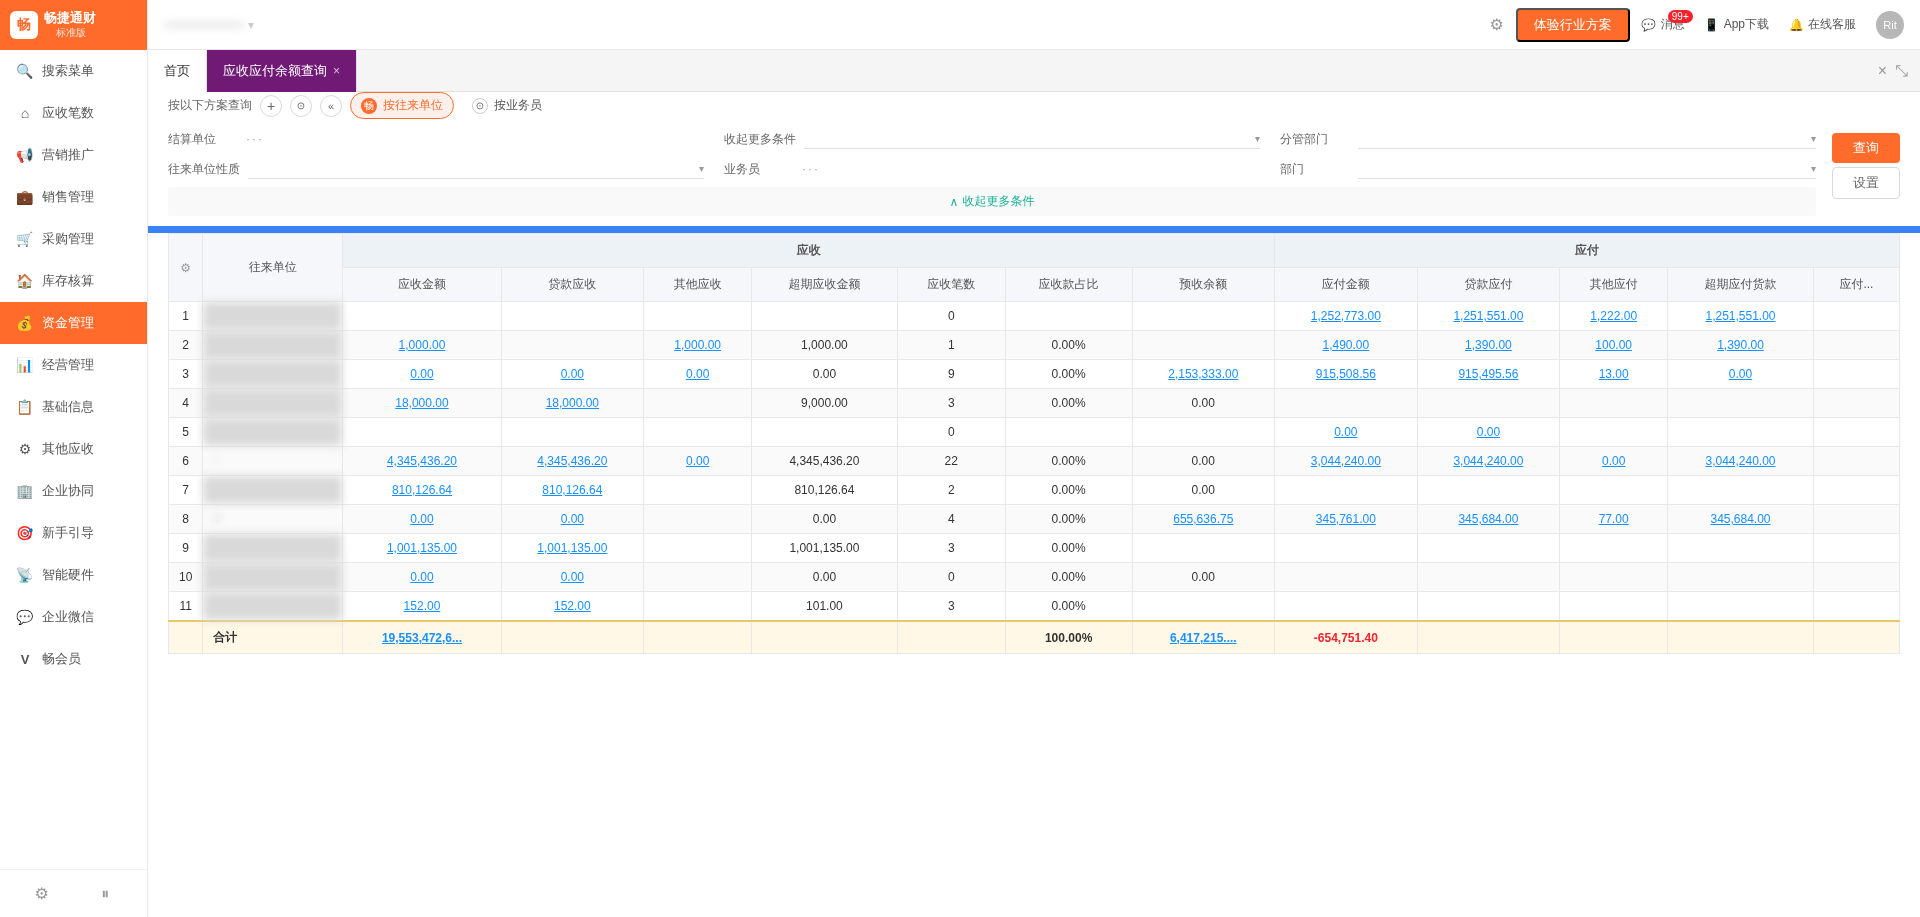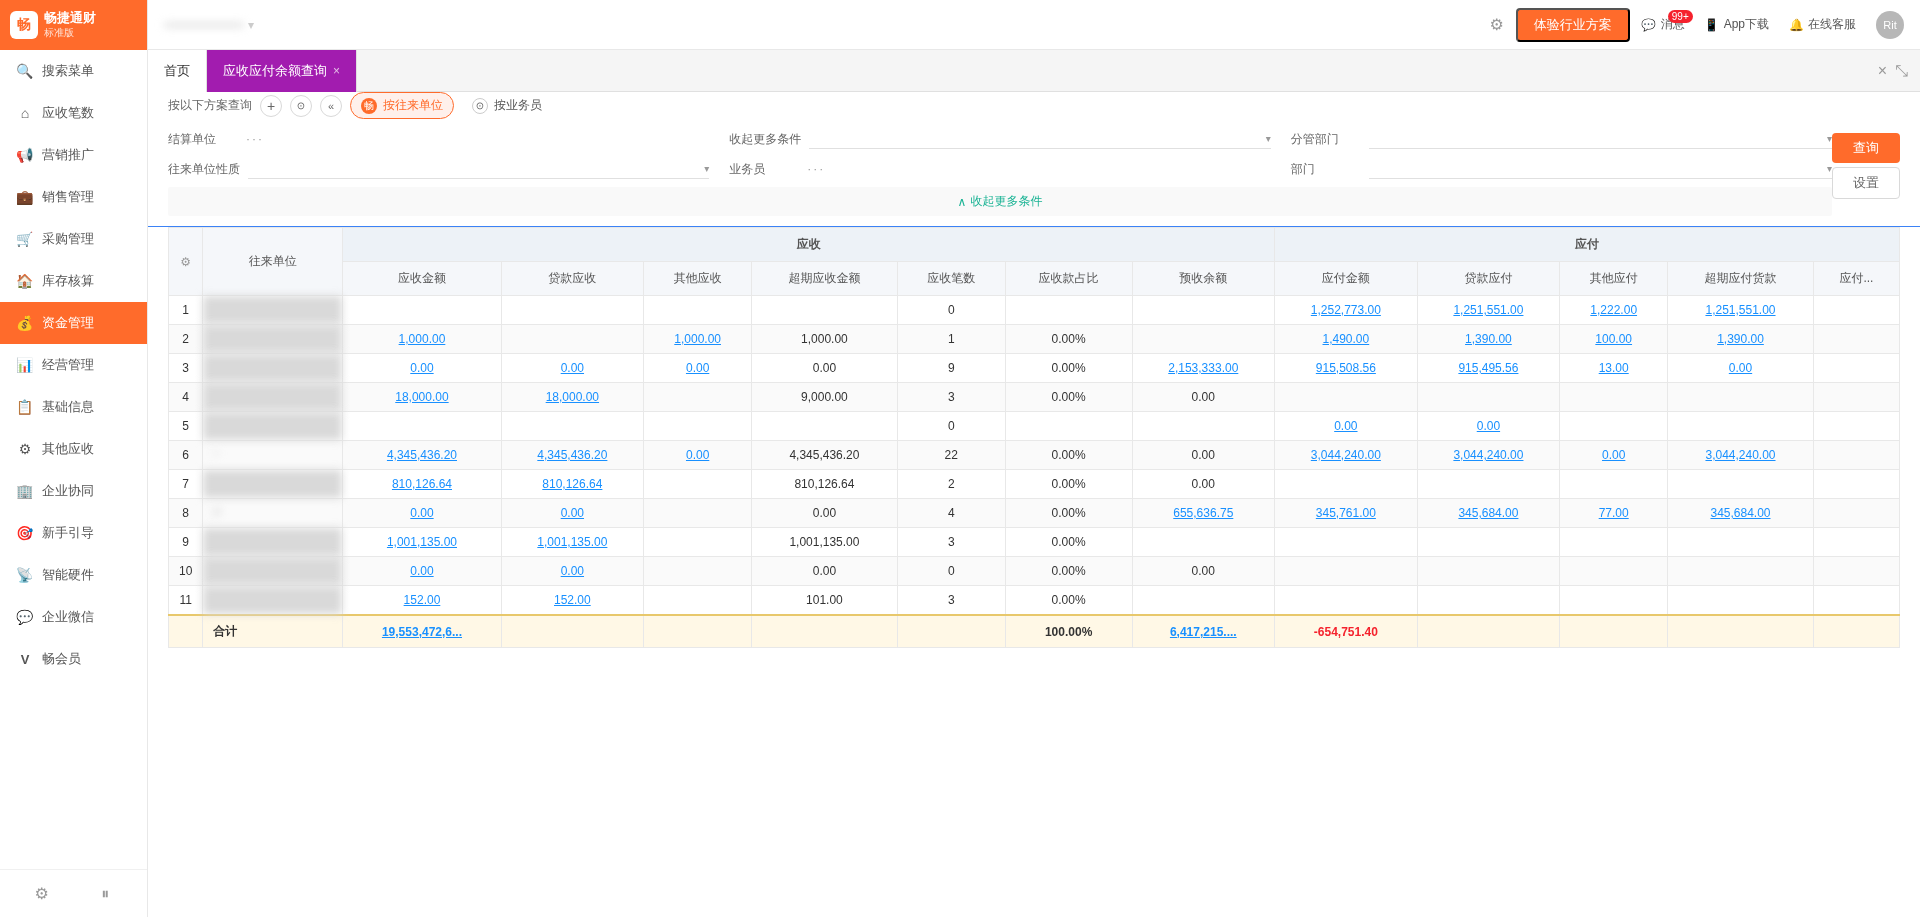--- a/index.html
+++ b/index.html
@@ -3,21 +3,21 @@
   <meta charset="utf-8">
   <style>
     * { margin: 0; padding: 0; box-sizing: border-box; }
     body { font-family: 'Microsoft YaHei', Arial, sans-serif; font-size: 12px; background: #f0f2f5; color: #333; width: 1920px; height: 917px; overflow: hidden; display: flex; }
 
     
     .sidebar { width: 148px; background: #fff; display: flex; flex-direction: column; border-right: 1px solid #e8e8e8; flex-shrink: 0; }
     .sidebar-logo { background: #ff6b2b; height: 50px; display: flex; align-items: center; padding: 0 10px; gap: 6px; }
     .sidebar-logo-icon { width: 28px; height: 28px; background: #fff; border-radius: 6px; display: flex; align-items: center; justify-content: center; color: #ff6b2b; font-weight: bold; font-size: 14px; }
     .sidebar-logo-text { color: #fff; font-size: 13px; font-weight: bold; line-height: 1.2; }
-    .sidebar-logo-version { font-size: 10px; color: rgba(255,255,255,0.8); }
+    .sidebar-logo-version { font-size: 10px; color: rgba(255,255,255,0.8); margin-left: 12px; }
     .sidebar-menu { flex: 1; overflow-y: auto; }
     .sidebar-item { display: flex; align-items: center; gap: 8px; padding: 12px 16px; cursor: pointer; color: #555; font-size: 13px; }
     .sidebar-item.active { background: #ff6b2b; color: #fff; }
     .sidebar-item .s-icon { width: 18px; height: 18px; display: flex; align-items: center; justify-content: center; font-size: 14px; }
     .sidebar-bottom { padding: 10px 0; border-top: 1px solid #f0f0f0; display: flex; gap: 4px; padding: 8px 12px; }
     .sidebar-bottom-btn { flex: 1; display: flex; align-items: center; justify-content: center; padding: 6px; cursor: pointer; color: #999; font-size: 16px; }
 
     
     .main { flex: 1; display: flex; flex-direction: column; overflow: hidden; }
 
@@ -29,34 +29,34 @@
     .topbar-promo { background: #ff6b2b; color: #fff; padding: 6px 16px; border-radius: 4px; cursor: pointer; font-size: 13px; }
     .topbar-right { display: flex; align-items: center; gap: 20px; margin-left: auto; }
     .topbar-btn { display: flex; align-items: center; gap: 4px; color: #555; cursor: pointer; font-size: 12px; position: relative; }
     .badge { background: #f5222d; color: #fff; font-size: 10px; padding: 1px 4px; border-radius: 8px; position: absolute; top: -6px; right: -8px; }
     .topbar-avatar { width: 28px; height: 28px; background: #d9d9d9; border-radius: 50%; }
 
     
     .tabbar { height: 42px; background: #f5f5f5; display: flex; align-items: center; border-bottom: 1px solid #e0e0e0; padding-left: 0; }
     .tab { height: 42px; display: flex; align-items: center; padding: 0 16px; cursor: pointer; font-size: 13px; color: #555; border-right: 1px solid #e0e0e0; gap: 6px; }
     .tab.home { background: #fff; color: #333; }
-    .tab.active { background: #a21caf; color: #fff; }
+    .tab.active { background: #701a75; color: #fff; }
     .tab-close { font-size: 12px; cursor: pointer; opacity: 0.7; }
     .tab-window-btns { margin-left: auto; display: flex; gap: 8px; padding-right: 12px; }
     .tab-window-btn { color: #999; cursor: pointer; font-size: 16px; }
 
     
     .content { flex: 1; overflow: hidden; display: flex; flex-direction: column; background: #fff; }
     .page-header { padding: 16px 20px 10px; display: flex; align-items: center; justify-content: space-between; background: #fff; }
     .page-title { font-size: 16px; font-weight: bold; color: #333; }
     .page-actions { display: flex; gap: 8px; }
     .action-btn { display: flex; align-items: center; gap: 4px; color: #1ab394; cursor: pointer; font-size: 13px; }
 
     
-    .filter-area { background: #fff; padding: 0 20px 10px; border-bottom: 1px solid #3b82f6; }
+    .filter-area { background: #fff; padding: 0 20px 10px; border-bottom: 7px solid #3b82f6; }
     .filter-bar { display: flex; align-items: center; gap: 8px; margin-bottom: 10px; }
     .filter-label { color: #666; font-size: 12px; }
     .filter-add { width: 22px; height: 22px; border: 1px solid #d9d9d9; border-radius: 50%; display: flex; align-items: center; justify-content: center; cursor: pointer; color: #666; font-size: 14px; }
     .filter-scheme { width: 22px; height: 22px; border: 1px solid #d9d9d9; border-radius: 50%; display: flex; align-items: center; justify-content: center; cursor: pointer; color: #666; font-size: 11px; }
     .filter-collapse { width: 22px; height: 22px; border: 1px solid #d9d9d9; border-radius: 50%; display: flex; align-items: center; justify-content: center; cursor: pointer; color: #666; }
     .filter-option { display: flex; align-items: center; gap: 6px; padding: 4px 10px; border-radius: 16px; cursor: pointer; }
     .filter-option.active { background: #fff0eb; color: #ff6b2b; border: 1px solid #ff6b2b; }
     .filter-option .dot { width: 16px; height: 16px; background: #ff6b2b; border-radius: 50%; display: flex; align-items: center; justify-content: center; color: #fff; font-size: 10px; }
     .filter-option2 { display: flex; align-items: center; gap: 6px; padding: 4px 10px; cursor: pointer; color: #555; }
     .filter-option2 .dot2 { width: 16px; height: 16px; border: 1px solid #ccc; border-radius: 50%; display: flex; align-items: center; justify-content: center; color: #666; font-size: 10px; }
@@ -233,21 +233,21 @@
         <div class="filter-option active">
           <div class="dot">畅</div>
           <span>按往来单位</span>
         </div>
         <div class="filter-option2">
           <div class="dot2" style="font-size:10px;">⊙</div>
           <span>按业务员</span>
         </div>
       </div>
 
-      <div style="display:flex;align-items:flex-start;">
+      <div style="display:flex;gap:16px;align-items:flex-start;">
         <div style="flex:1;">
           <div class="filter-grid">
 
             <div class="filter-row">
               <span class="filter-field-label">结算单位</span>
               <span class="filter-dots">···</span>
             </div>
             <div class="filter-row">
               <span class="filter-field-label">收起更多条件</span>
               <div class="filter-select">

